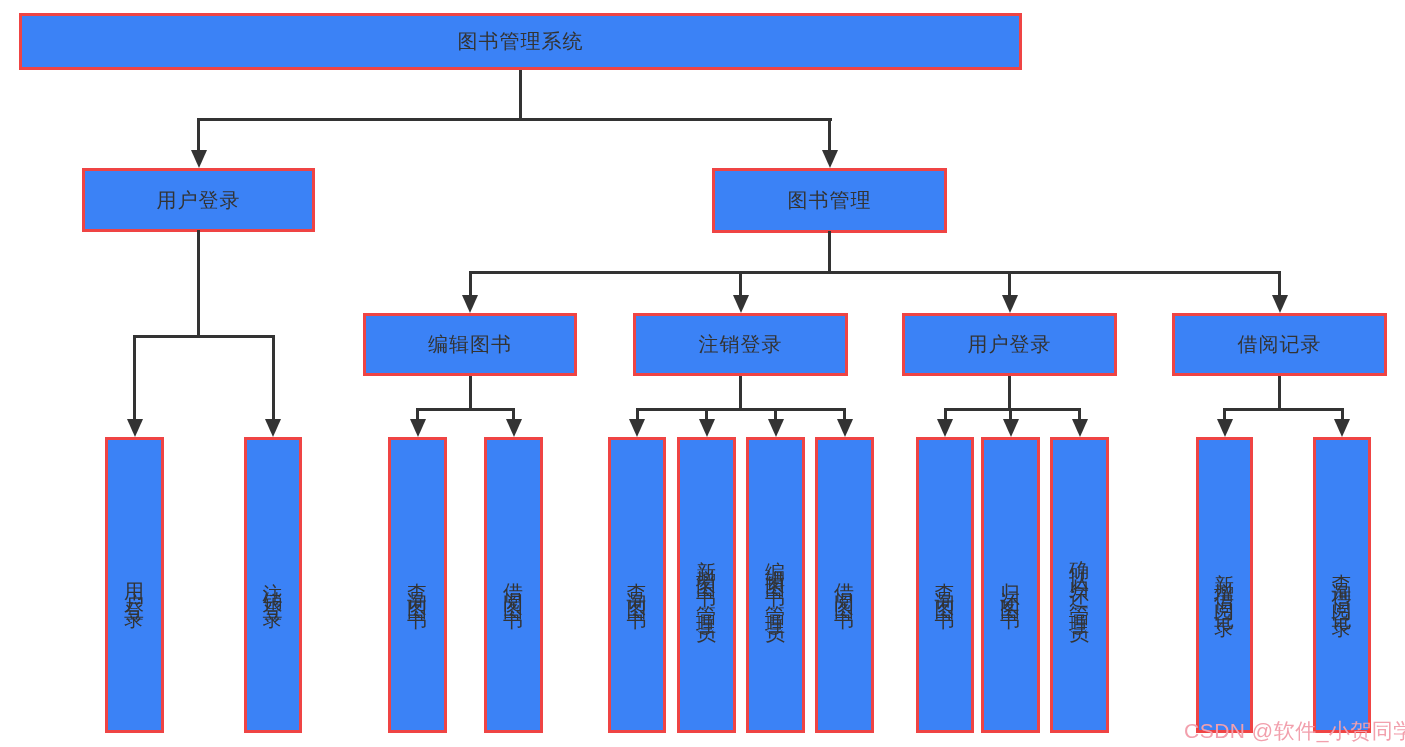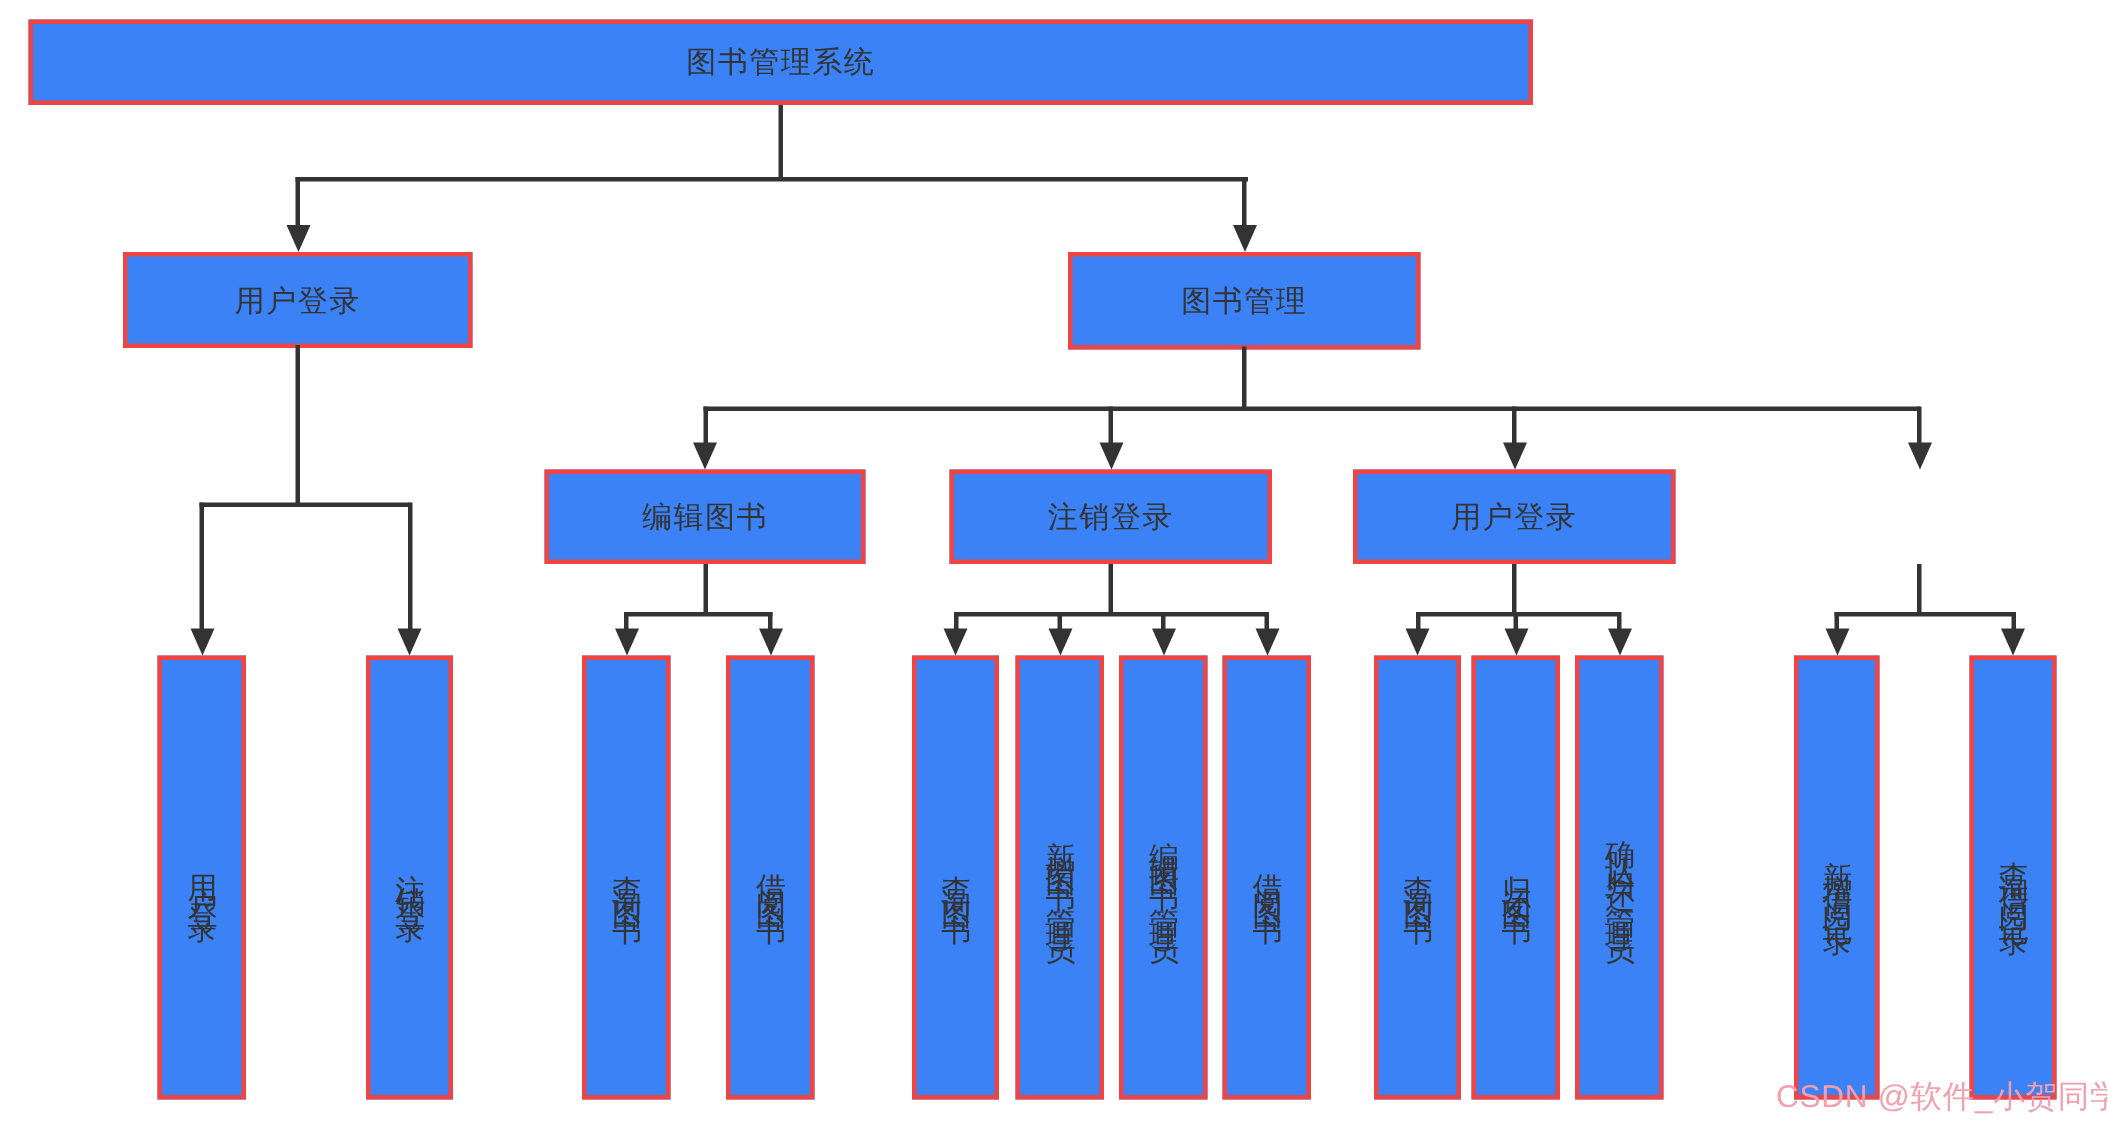--- a/index.html
+++ b/index.html
@@ -45,20 +45,23 @@
   </div>
 
   <div class="box" style="left:363px; top:313px; width:214px; height:63px;">
     <span class="hlabel">编辑图书</span>
   </div>
   <div class="box" style="left:633px; top:313px; width:215px; height:63px;">
     <span class="hlabel">注销登录</span>
   </div>
   <div class="box" style="left:902px; top:313px; width:215px; height:63px;">
     <span class="hlabel">用户登录</span>
+  </div>
+  <div class="box" style="left:1172px; top:313px; width:215px; height:63px;">
+    <span class="hlabel">借阅记录</span>
   </div>
 
   <div class="box" style="left:105px; top:437px; width:59px; height:296px;">
     <span class="vt">用户登录</span>
   </div>
   <div class="box" style="left:244px; top:437px; width:58px; height:296px;">
     <span class="vt">注销登录</span>
   </div>
 
   <div class="box" style="left:388px; top:437px; width:59px; height:296px;">

